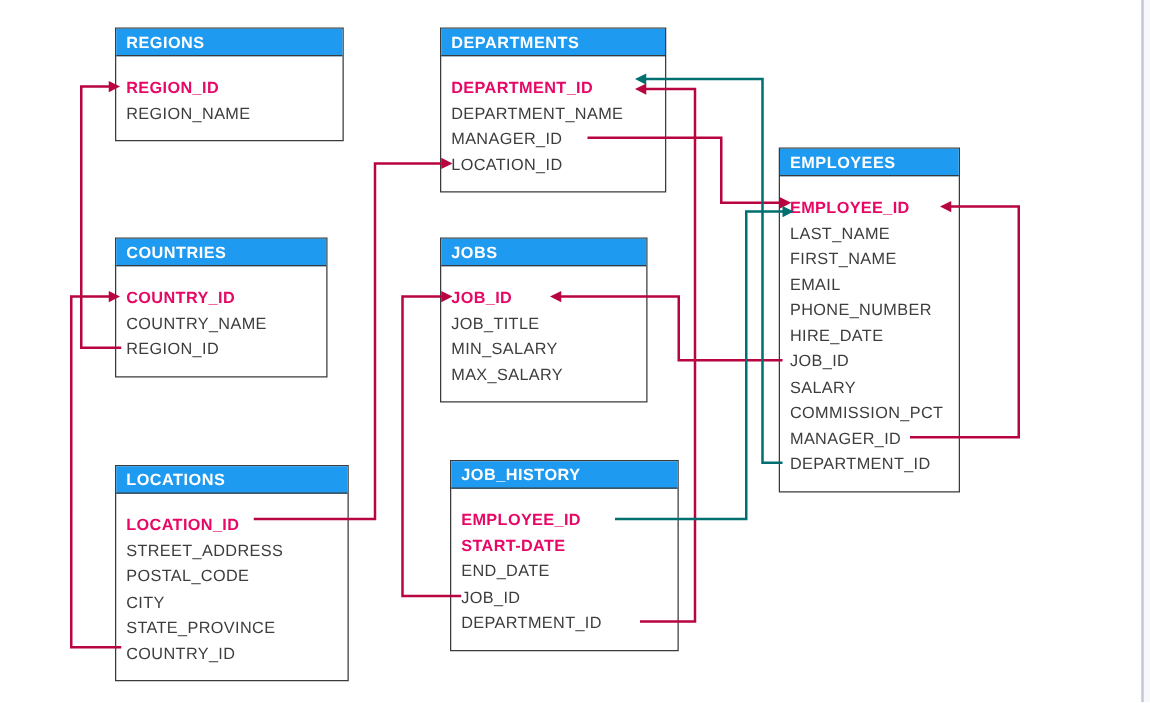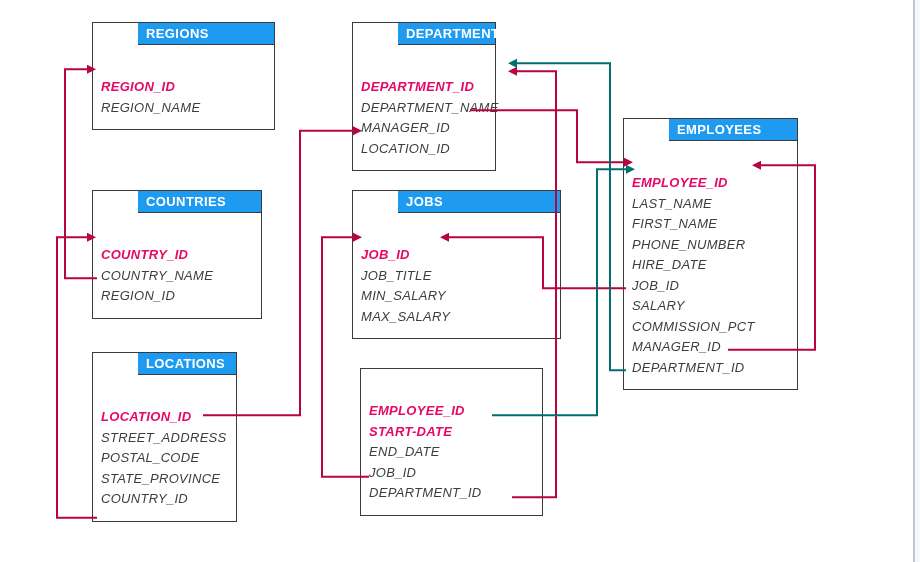--- a/index.html
+++ b/index.html
@@ -6,22 +6,22 @@
     --header-bg:#1e9af0; --header-text:#ffffff; --pk-text:#e70866;
     --row-text:#3d3d3d; --border:#3a3a3a; --page-edge:#c2c7d5; --gutter:#f7f8fa;
   }
   html,body{margin:0;padding:0;background:#ffffff;}
   .page{position:relative;width:920px;height:562px;background:#ffffff;overflow:hidden;
         font-family:"Liberation Sans",sans-serif;}
   .rel-svg{position:absolute;left:0;top:0;z-index:3;pointer-events:none;}
   .table{position:absolute;background:#ffffff;border:1px solid var(--border);z-index:2;box-sizing:border-box;}
   .thead{height:22px;background:var(--header-bg);border-bottom:1px solid var(--border);
          color:var(--header-text);font-weight:bold;font-size:13px;line-height:22px;
-         padding-left:8px;letter-spacing:.4px;box-sizing:border-box;margin-left:45px;}
-  .tbody{padding:32px 0 11px 0;font-style:italic;}
+         padding-left:8px;letter-spacing:.4px;box-sizing:border-box;}
+  .tbody{padding:15px 0 11px 0;}
   .crow{height:20.5px;line-height:20.5px;padding-left:8px;font-size:13px;
         color:var(--row-text);letter-spacing:.3px;white-space:nowrap;}
   .crow.pk{color:var(--pk-text);font-weight:bold;}
   .page-edge{position:absolute;top:0;right:5px;width:2px;height:562px;background:var(--page-edge);z-index:4;}
   .page-gutter{position:absolute;top:0;right:0;width:5px;height:562px;background:var(--gutter);z-index:4;}
 </style>
 </head>
 <body>
 
 <div class="page">
@@ -76,63 +76,66 @@
         </div>
       </div>
       <div class="table" style="left: 92px; top: 190px; width: 170px;">
         <div class="thead"><span>COUNTRIES</span></div>
         <div class="tbody">
           <div class="crow pk">COUNTRY_ID</div>
           <div class="crow">COUNTRY_NAME</div>
           <div class="crow">REGION_ID</div>
         </div>
       </div>
-      <div class="table" style="left: 92px; top: 352px; width: 145px;">
+      <div class="table" style="left: 92px; top: 372px; width: 187px;">
         <div class="thead"><span>LOCATIONS</span></div>
         <div class="tbody">
           <div class="crow pk">LOCATION_ID</div>
           <div class="crow">STREET_ADDRESS</div>
           <div class="crow">POSTAL_CODE</div>
+          <div class="crow">CITY</div>
           <div class="crow">STATE_PROVINCE</div>
           <div class="crow">COUNTRY_ID</div>
         </div>
       </div>
-      <div class="table" style="left: 352px; top: 22px; width: 144px;">
+      <div class="table" style="left: 352px; top: 22px; width: 181px;">
         <div class="thead"><span>DEPARTMENTS</span></div>
         <div class="tbody">
           <div class="crow pk">DEPARTMENT_ID</div>
           <div class="crow">DEPARTMENT_NAME</div>
           <div class="crow">MANAGER_ID</div>
           <div class="crow">LOCATION_ID</div>
         </div>
       </div>
-      <div class="table" style="left: 352px; top: 190px; width: 209px;">
+      <div class="table" style="left: 352px; top: 190px; width: 166px;">
         <div class="thead"><span>JOBS</span></div>
         <div class="tbody">
           <div class="crow pk">JOB_ID</div>
           <div class="crow">JOB_TITLE</div>
           <div class="crow">MIN_SALARY</div>
           <div class="crow">MAX_SALARY</div>
         </div>
       </div>
       <div class="table" style="left: 360px; top: 368px; width: 183px;">
+        <div class="thead"><span>JOB_HISTORY</span></div>
         <div class="tbody">
           <div class="crow pk">EMPLOYEE_ID</div>
           <div class="crow pk">START-DATE</div>
           <div class="crow">END_DATE</div>
           <div class="crow">JOB_ID</div>
           <div class="crow">DEPARTMENT_ID</div>
         </div>
       </div>
-      <div class="table" style="left: 623px; top: 118px; width: 175px;">
+      <div class="table" style="left: 623px; top: 118px; width: 145px;">
         <div class="thead"><span>EMPLOYEES</span></div>
         <div class="tbody">
           <div class="crow pk">EMPLOYEE_ID</div>
           <div class="crow">LAST_NAME</div>
           <div class="crow">FIRST_NAME</div>
+          <div class="crow">EMAIL</div>
           <div class="crow">PHONE_NUMBER</div>
           <div class="crow">HIRE_DATE</div>
           <div class="crow">JOB_ID</div>
           <div class="crow">SALARY</div>
           <div class="crow">COMMISSION_PCT</div>
           <div class="crow">MANAGER_ID</div>
           <div class="crow">DEPARTMENT_ID</div>
         </div>
       </div>
     </div>

